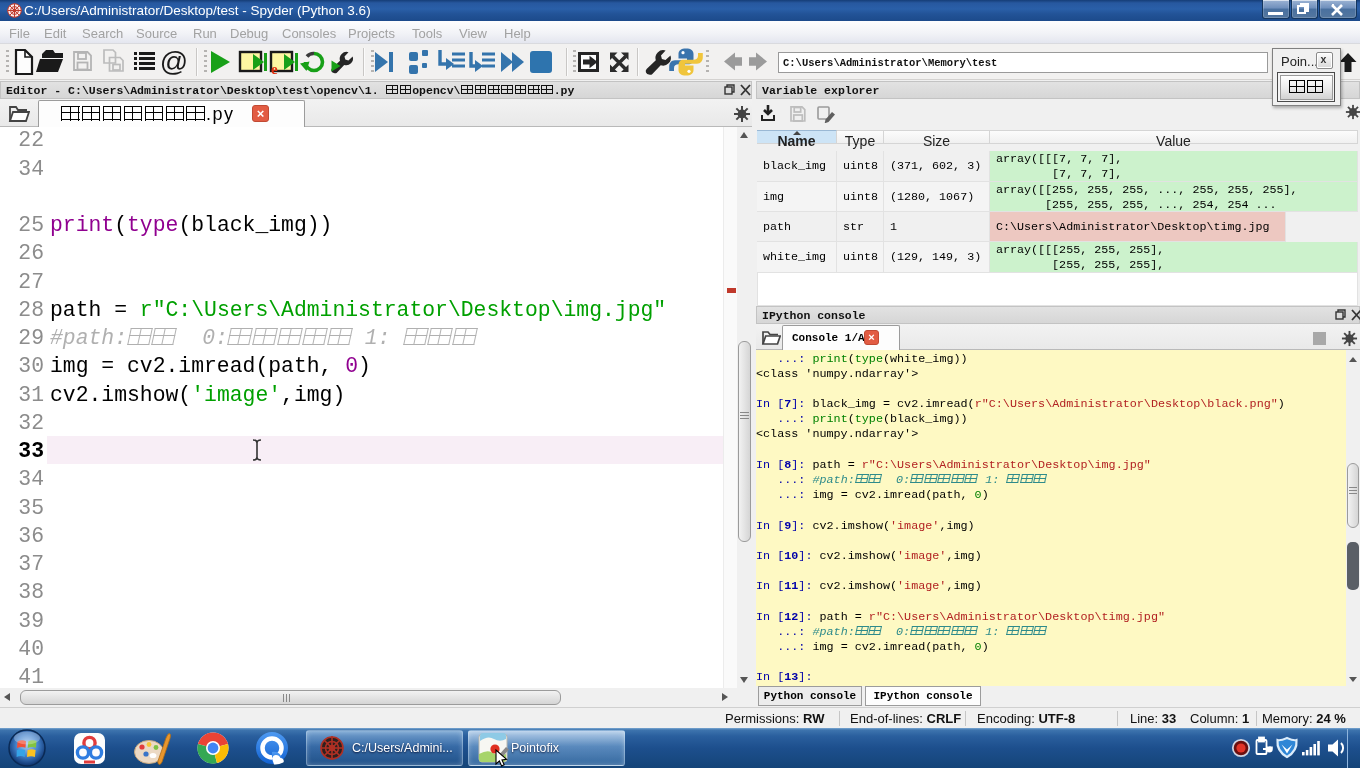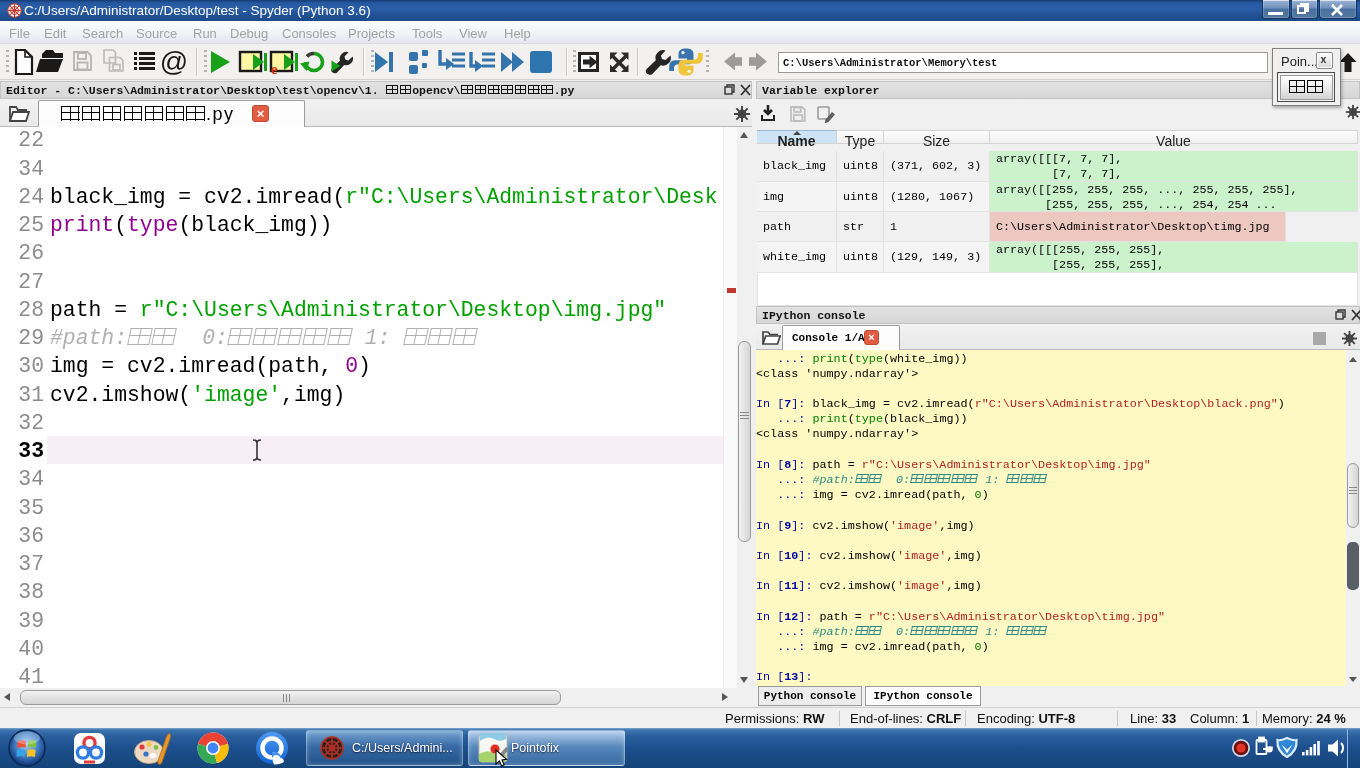--- a/index.html
+++ b/index.html
@@ -248,21 +248,20 @@
     <rect x="8" y="1" width="2" height="16"></rect>
         <rect x="1" y="8" width="16" height="2"></rect>
     <rect x="8" y="1" width="2" height="16" transform="rotate(45 9 9)"></rect>
         <rect x="1" y="8" width="16" height="2" transform="rotate(45 9 9)"></rect>
       </g>
   </svg>
   <div class="abs" id="editor">
     <div class="abs" style="left:47px;top:308.8px;width:676px;height:28.24px;background:#f8eef6"></div>
     <div class="cl" style="top:-0.6px"><span class="ln">22</span></div>
     <div class="cl" style="top:27.6px"><span class="ln">34</span></div>
-    <div class="cl" style="top:55.9px"><span class="ln">24</span><span class="ct">black_img = cv2.imread(<span class="s">r"C:\Users\Administrator\Desk</span></span></div>
     <div class="cl" style="top:84.1px"><span class="ln">25</span><span class="ct"><span class="k">print</span>(<span class="k">type</span>(black_img))</span></div>
     <div class="cl" style="top:112.4px"><span class="ln">26</span></div>
     <div class="cl" style="top:140.6px"><span class="ln">27</span></div>
     <div class="cl" style="top:168.8px"><span class="ln">28</span><span class="ct">path = <span class="s">r"C:\Users\Administrator\Desktop\img.jpg"</span></span></div>
     <div class="cl" style="top:197.1px"><span class="ln">29</span><span class="ct"><span class="cm">#path:<i class="cj"></i><i class="cj"></i>&nbsp; 0:<i class="cj"></i><i class="cj"></i><i class="cj"></i><i class="cj"></i><i class="cj"></i> 1: <i class="cj"></i><i class="cj"></i><i class="cj"></i></span></span></div>
     <div class="cl" style="top:225.3px"><span class="ln">30</span><span class="ct">img = cv2.imread(path, <span class="k">0</span>)</span></div>
     <div class="cl" style="top:253.6px"><span class="ln">31</span><span class="ct">cv2.imshow(<span class="s">'image'</span>,img)</span></div>
     <div class="cl" style="top:281.8px"><span class="ln">32</span></div>
     <div class="cl" style="top:310px"><span class="ln" style="color:#000;font-weight:bold">33</span></div>
     <div class="cl" style="top:338.3px"><span class="ln">34</span></div>

